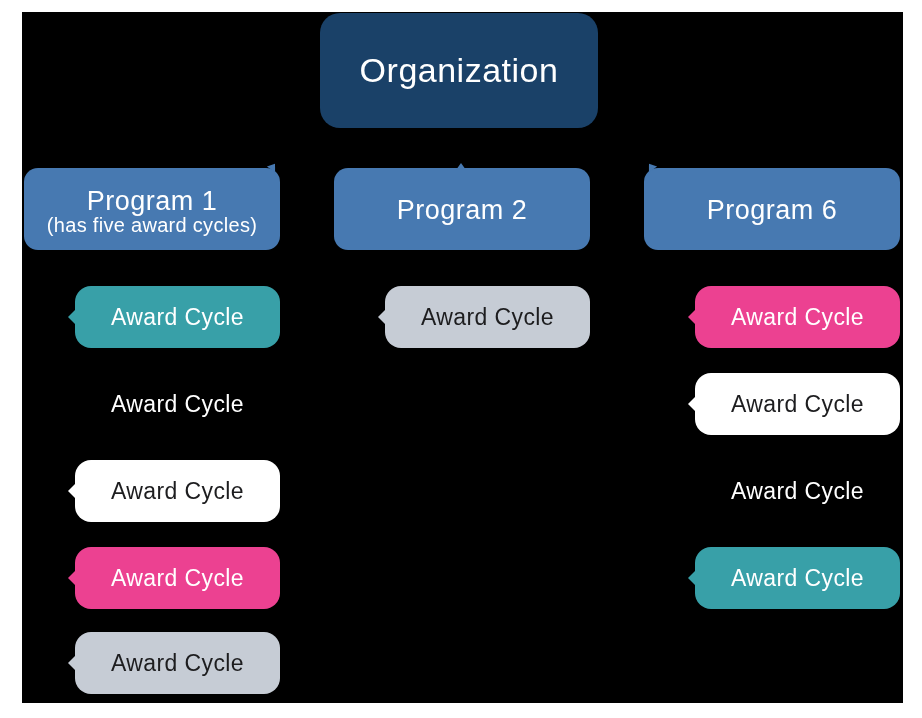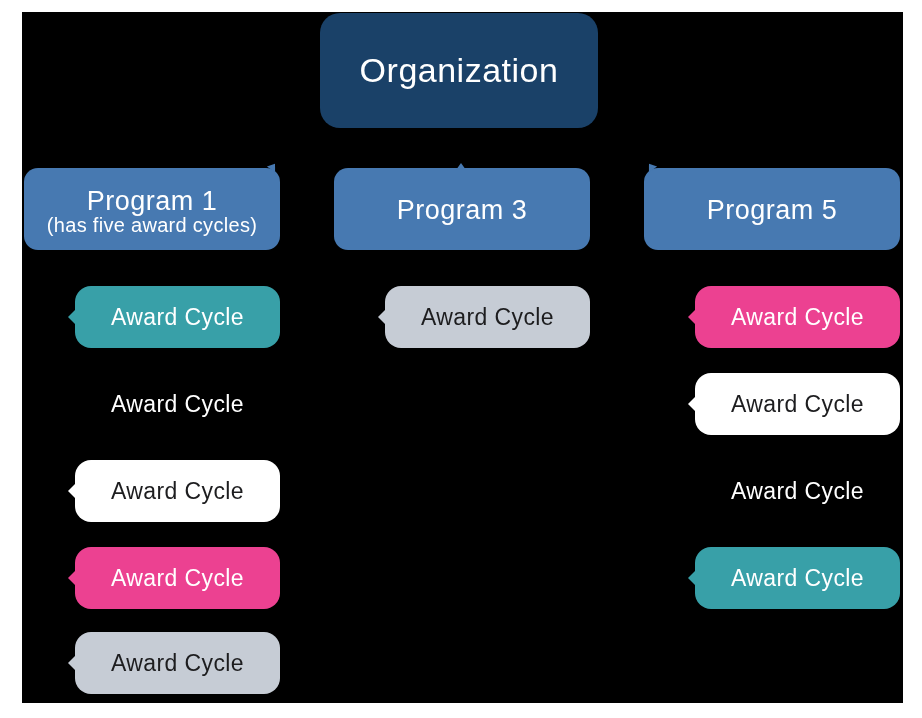--- a/index.html
+++ b/index.html
@@ -100,26 +100,26 @@
     </div>
 
     <div class="box program-box program-0" style="background-color: rgb(71, 121, 177); color: rgb(255, 255, 255);">
       <span class="program-tail ptail-right" style="border-bottom-color: rgb(71, 121, 177);"></span>
       <div class="program-title">Program 1</div>
       <div class="program-subtitle">(has five award cycles)</div>
     </div>
 
     <div class="box program-box program-1" style="background-color: rgb(71, 121, 177); color: rgb(255, 255, 255);">
       <span class="program-tail ptail-center" style="border-bottom-color: rgb(71, 121, 177);"></span>
-      <div class="program-title">Program 3</div>
+      <div class="program-title">Program 2</div>
     </div>
 
     <div class="box program-box program-2" style="background-color: rgb(71, 121, 177); color: rgb(255, 255, 255);">
       <span class="program-tail ptail-left" style="border-bottom-color: rgb(71, 121, 177);"></span>
-      <div class="program-title">Program 5</div>
+      <div class="program-title">Program 6</div>
     </div>
 
     <div class="box cycle-box col-0 row-0" style="background-color: rgb(56, 160, 168); color: rgb(255, 255, 255);">
       <span class="cycle-tail" style="border-right-color: rgb(56, 160, 168);"></span>
       <span>Award Cycle</span>
     </div>
     <div class="box cycle-box col-0 row-1" style="background-color: rgb(0, 0, 0); color: rgb(255, 255, 255);">
 
       <span>Award Cycle</span>
     </div>

